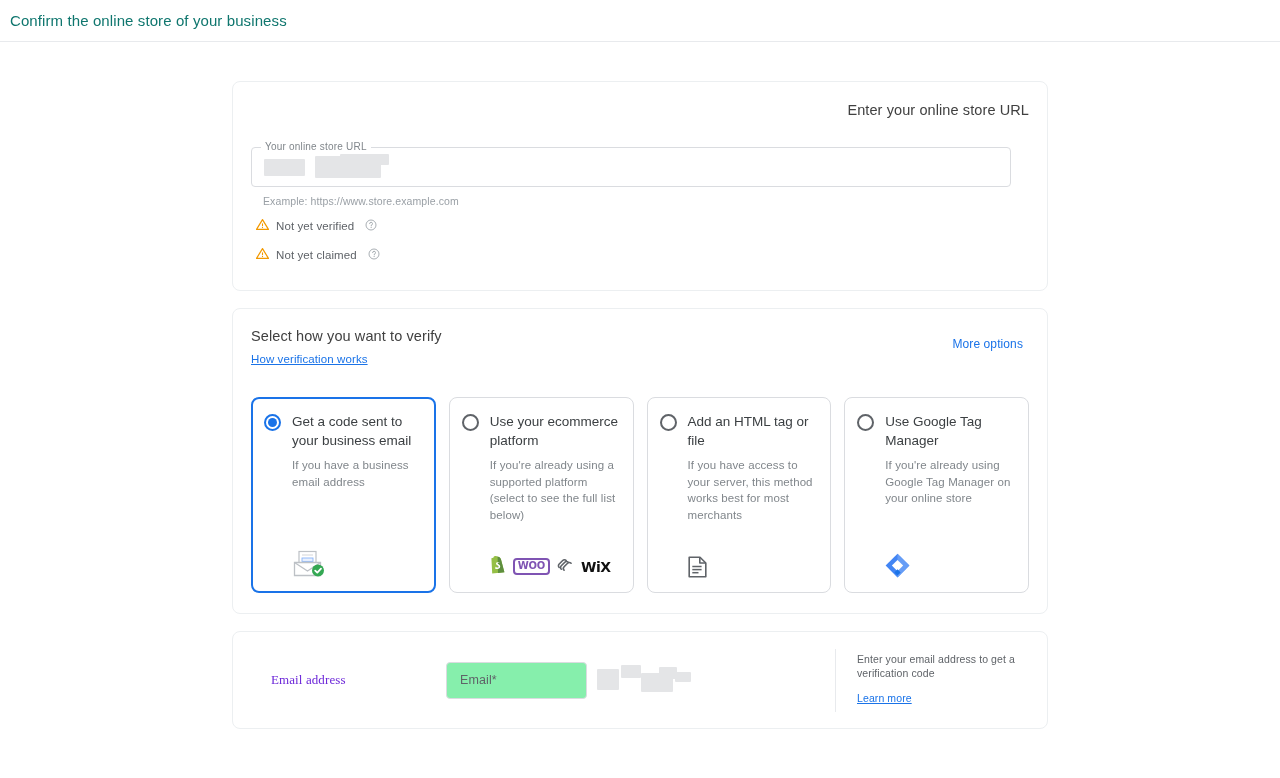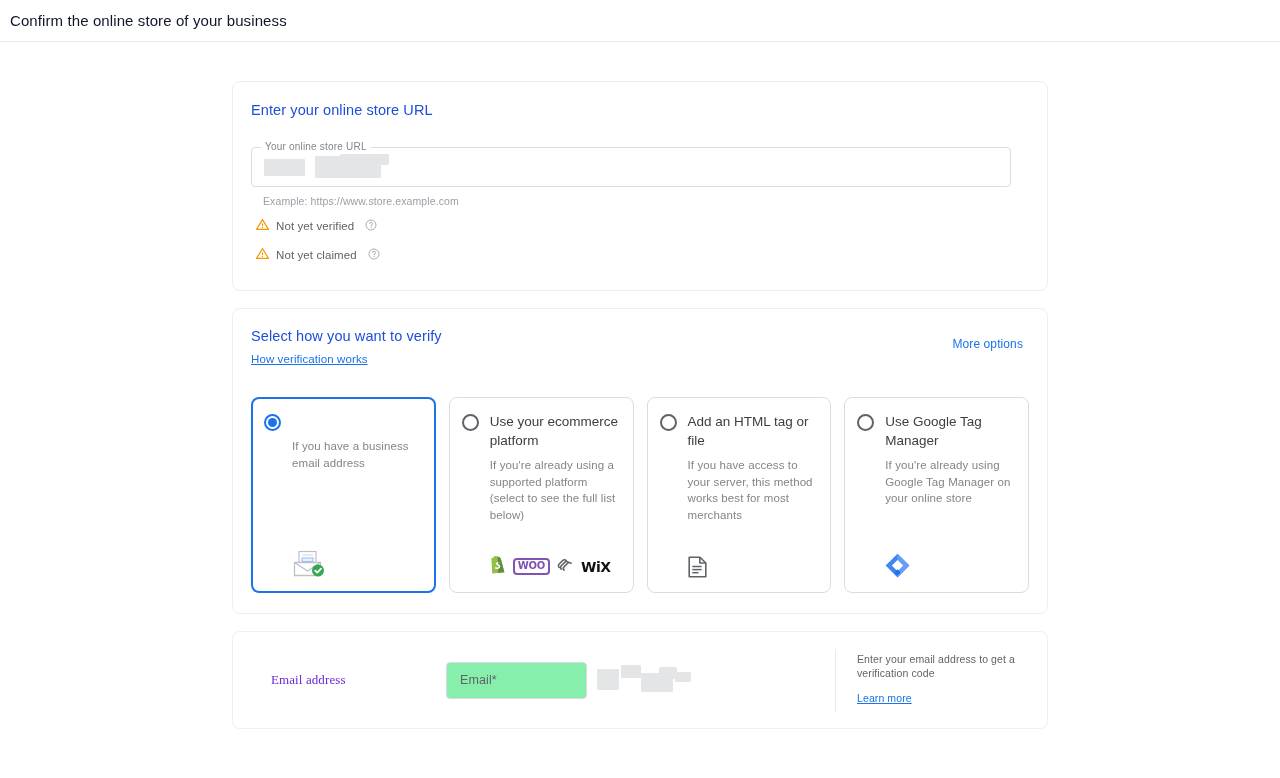--- a/index.html
+++ b/index.html
@@ -15,44 +15,45 @@
   
   .page-header {
     height: 42px;
     border-bottom: 1px solid #e8eaed;
     display: flex;
     align-items: center;
     padding-left: 10px;
   }
   .page-header-title {
     font-size: 15px;
-    color: #0f172a;
+    color: #0f766e;
     letter-spacing: .1px;
   }
 
   
   .content {
     width: 1280px;
     padding-top: 39px;
   }
   .card {
     width: 816px;
     margin: 0 auto 17px auto;
     background: #fff;
     border: 1px solid #eceff1;
     border-radius: 8px;
   }
 
   
   .card-url { padding: 20px 18px 26px 18px; }
   .card-title {
     font-size: 14.5px;
-    color: #1d4ed8;
+    color: #404040;
     letter-spacing: .1px;
     margin: 0 0 0 0;
+    text-align: right;
   }
   .url-field-wrap {
     margin-top: 29px;
     position: relative;
     width: 760px;
   }
   .url-field {
     height: 40px;
     border: 1px solid #dadce0;
     border-radius: 4px;
@@ -328,20 +329,21 @@
         <a class="link how-link">How verification works</a>
       </div>
       <div class="more-options">More options</div>
     </div>
 
     <div class="options-grid">
 
       <div class="option selected">
         <div class="option-top">
           <span class="radio on"></span>
+          <span class="option-title">Get a code sent to your business email</span>
         </div>
         <div class="option-desc">If you have a business email address</div>
         <div class="option-icon">
           <svg width="34" height="28" viewBox="0 0 34 28" aria-hidden="true">
             <rect x="7" y="1.5" width="17" height="13" fill="#ffffff" stroke="#bdc1c6" stroke-width="1.2"></rect>
             <line x1="10" y1="5" x2="21" y2="5" stroke="#dadce0" stroke-width="1.2"></line>
             <rect x="10" y="8" width="11" height="3.4" fill="#e8f0fe" stroke="#8ab4f8" stroke-width="0.9"></rect>
             <path d="M2 11 L15.5 11 L15.5 25.5 L2 25.5 Z" fill="none"></path>
             <path d="M2.5 12.5 L15.5 12.5 L28.5 12.5 L28.5 25.5 L2.5 25.5 Z" fill="#ffffff" stroke="#bdc1c6" stroke-width="1.3"></path>
             <path d="M2.5 12.5 L15.5 21 L28.5 12.5" fill="none" stroke="#bdc1c6" stroke-width="1.3"></path>

